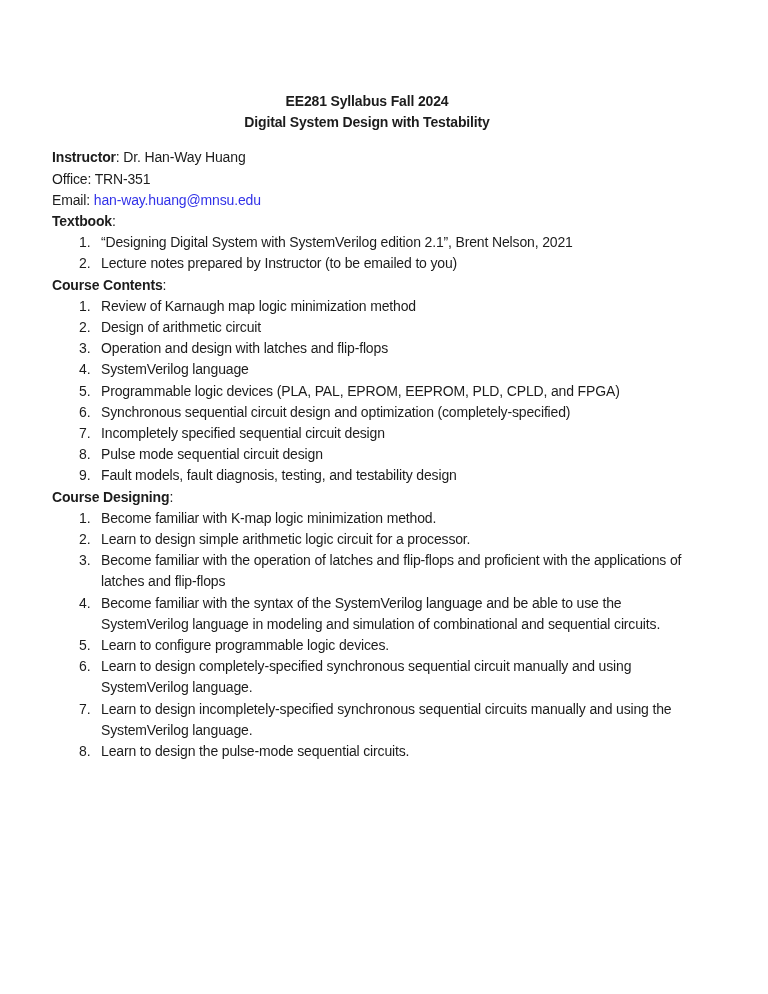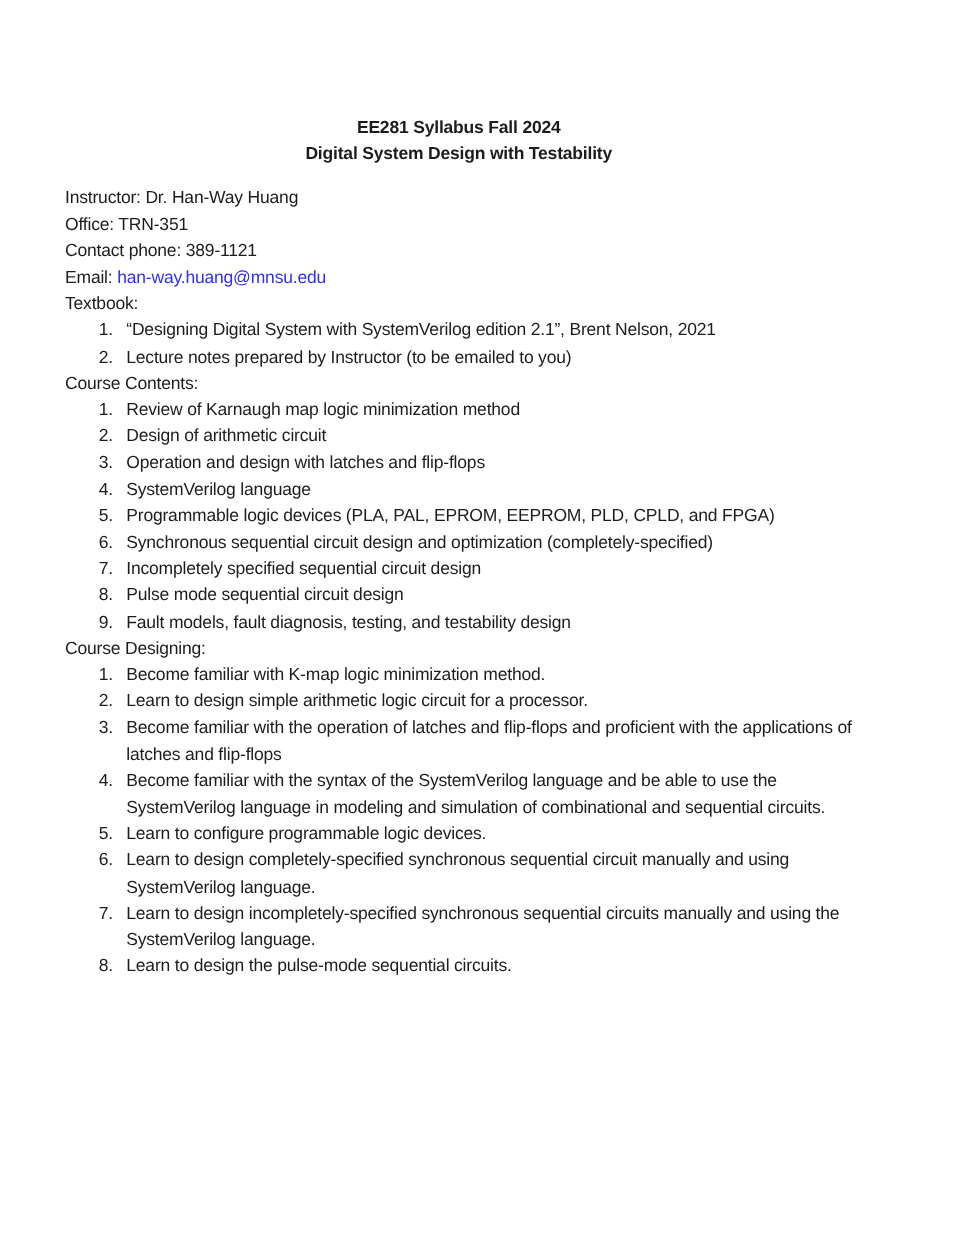--- a/index.html
+++ b/index.html
@@ -13,36 +13,35 @@
     font-family: "Liberation Sans", sans-serif;
     font-size: 14px;
     line-height: 21.2px;
     color: #1c1c1c;
     letter-spacing: -0.15px;
     overflow: hidden;
   }
   .title { text-align: center; font-weight: 700; }
   .info-block { margin-top: 14px; }
   .line { white-space: pre-wrap; }
-  .bold { font-weight: 400; }
+  .bold { font-weight: 700; }
   a.link { color: #3232e8; cursor: pointer; }
   .li { display: flex; }
   .li .num { flex: 0 0 22px; margin-left: 27px; }
   .li .txt { flex: 1; }
 </style>
 </head>
 <body>
 
 <div class="page">
   <div class="title">EE281 Syllabus Fall 2024</div>
   <div class="title">Digital System Design with Testability</div>
   <div class="info-block" id="info-block">
       <div class="line"><span class="bold">Instructor</span><span>: Dr. Han-Way Huang</span></div>
       <div class="line"><span>Office: TRN-351</span></div>
-      <div class="line"><span>Contact phone: 389-1121</span></div>
       <div class="line"><span>Email: </span><a class="link">han-way.huang@mnsu.edu</a></div>
     </div>
   <div id="sections">
       <div class="line"><span class="bold">Textbook</span><span>:</span></div>
       <div class="li">
         <span class="num">1.</span>
         <span class="txt">“Designing Digital System with SystemVerilog edition 2.1”, Brent Nelson, 2021</span>
       </div>
       <div class="li">
         <span class="num">2.</span>

